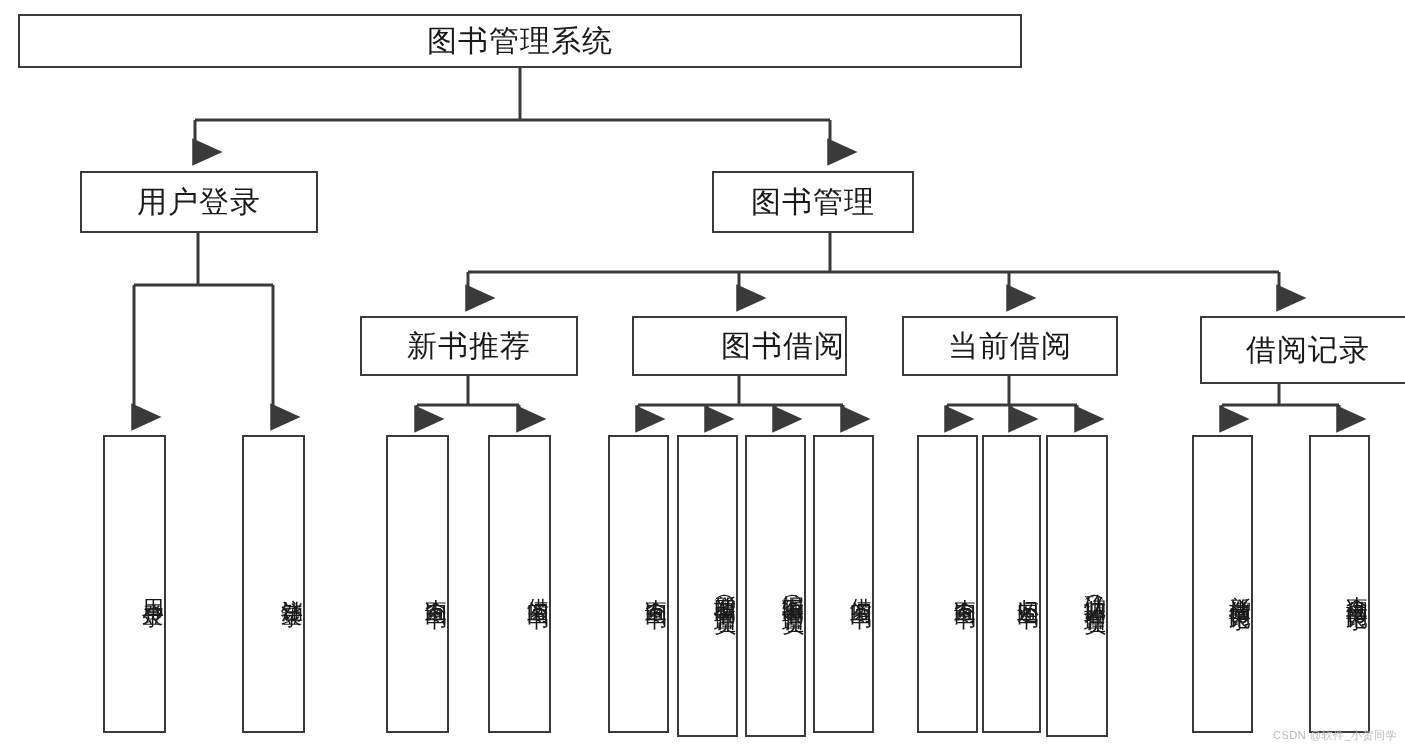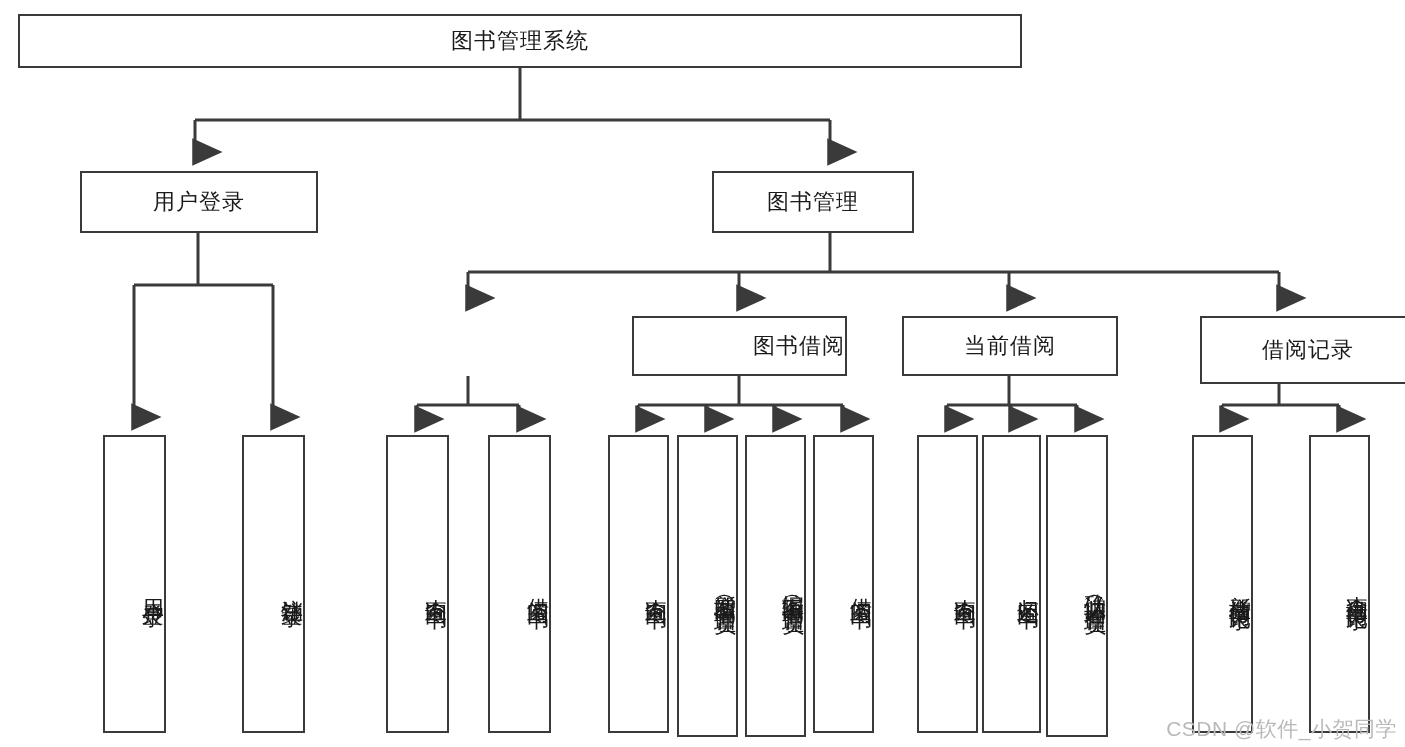--- a/index.html
+++ b/index.html
@@ -30,40 +30,40 @@
     box-sizing: border-box;
     border: 2px solid #3a3a3a;
     background: #ffffff;
     display: flex;
     align-items: center;
     justify-content: center;
     color: #1a1a1a;
     z-index: 2;
   }
   .node-h {
-    font-size: 22px;
+    font-size: 30px;
     letter-spacing: 1px;
     white-space: nowrap;
   }
   .node-v {
     writing-mode: vertical-rl;
     text-orientation: upright;
     font-size: 22px;
     letter-spacing: 3px;
     line-height: 1;
     padding-top: 6px;
     align-items: flex-start;
     justify-content: center;
     white-space: nowrap;
   }
   .watermark {
     position: absolute;
     right: 8px;
     bottom: 4px;
-    font-size: 21px;
+    font-size: 11px;
     color: #b9b9b9;
     letter-spacing: 0.5px;
     white-space: nowrap;
     z-index: 3;
   }
 </style>
 </head>
 <body>
 
 <div id="canvas">
@@ -122,20 +122,23 @@
     <span>图书管理系统</span>
   </div>
 
   <div class="node node-h" style="left:80px; top:171px; width:238px; height:62px;">
     <span>用户登录</span>
   </div>
   <div class="node node-h" style="left:712px; top:171px; width:202px; height:62px;">
     <span>图书管理</span>
   </div>
 
+  <div class="node node-h" style="left:360px; top:316px; width:218px; height:60px;">
+    <span>新书推荐</span>
+  </div>
   <div class="node node-h" style="left:632px; top:316px; width:215px; height:60px;justify-content:flex-end;">
     <span>图书借阅</span>
   </div>
   <div class="node node-h" style="left:902px; top:316px; width:216px; height:60px;">
     <span>当前借阅</span>
   </div>
   <div class="node node-h" style="left:1172px; top:316px; width:216px; height:68px;margin-left:28px;">
     <span>借阅记录</span>
   </div>
 

